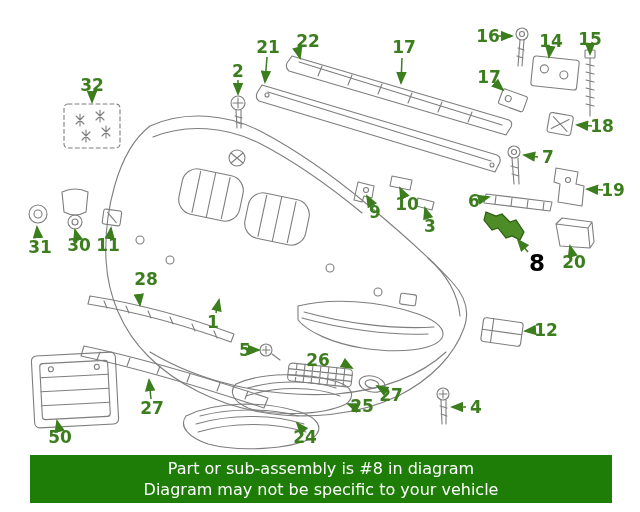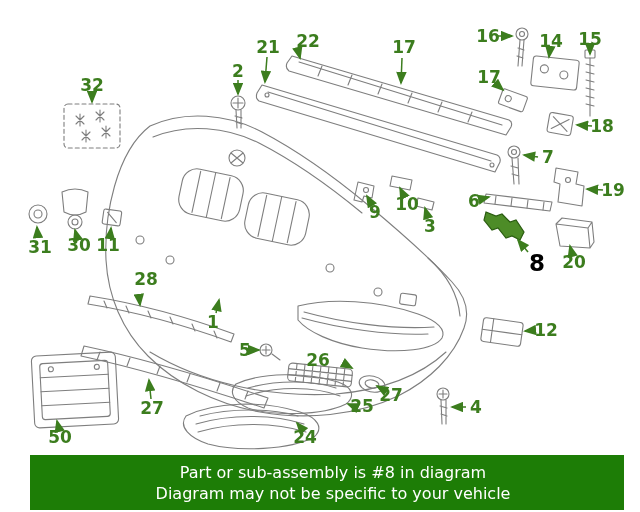--- a/index.html
+++ b/index.html
@@ -14,24 +14,24 @@
   #arrow-layer line{stroke:var(--callout,#3c7d1e);stroke-width:1.5;}
   .ah{fill:var(--callout,#3c7d1e);stroke:none;}
   #callout-layer{position:absolute;left:0;top:0;width:640px;height:512px;z-index:2;}
   .callout{
     position:absolute;transform:translate(-50%,-50%);
     color:var(--callout,#3c7d1e);font-size:17px;font-weight:bold;line-height:1;
     cursor:pointer;white-space:nowrap;
   }
   .callout.selected{color:var(--selected,#000000);font-size:23px;}
   #banner{
-    position:absolute;left:30px;top:455px;width:582px;height:55px;z-index:3;
+    position:absolute;left:30px;top:455px;width:582px;height:48px;z-index:3;
     background:var(--banner-bg,#1d7d06);color:var(--banner-text,#ffffff);
     display:flex;flex-direction:column;align-items:center;justify-content:center;
-    font-size:16px;line-height:21px;text-align:center;padding-left:12px;
+    font-size:16px;line-height:21px;text-align:center;
   }
 </style>
 </head>
 <body>
 
 <div id="stage">
 
   <svg id="art" width="640" height="512" viewBox="0 0 640 512">
     <defs>
       <marker id="ah" viewBox="0 0 10 8" refX="8.5" refY="4" markerWidth="9" markerHeight="7" orient="auto">

